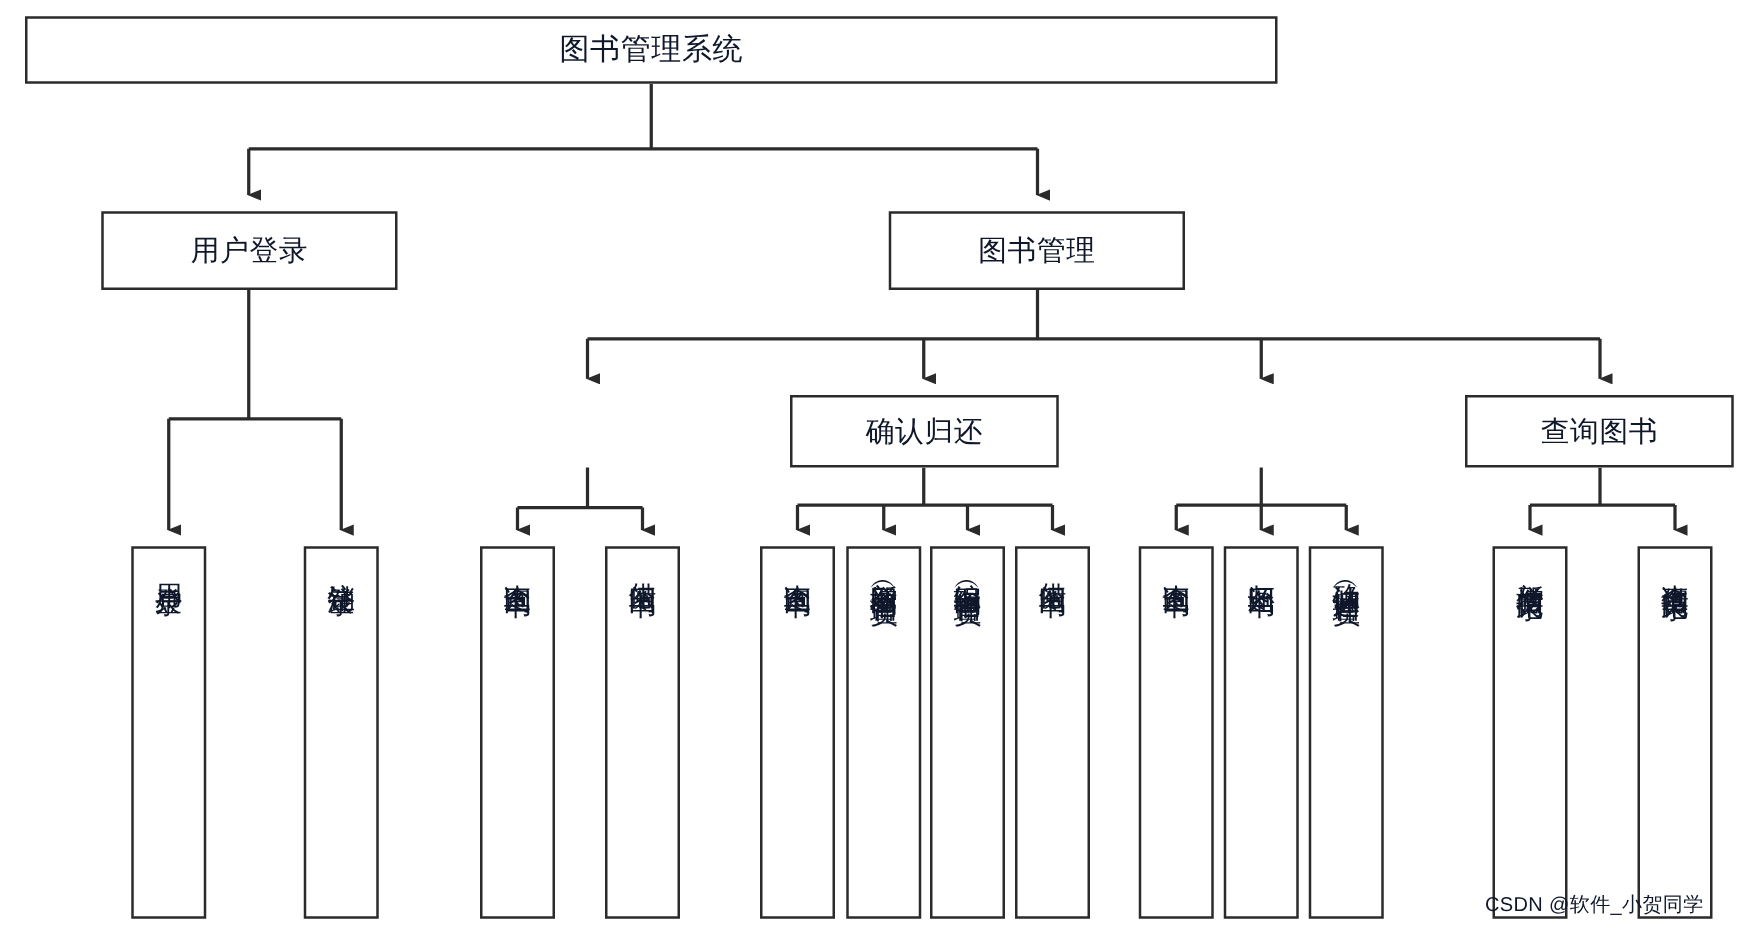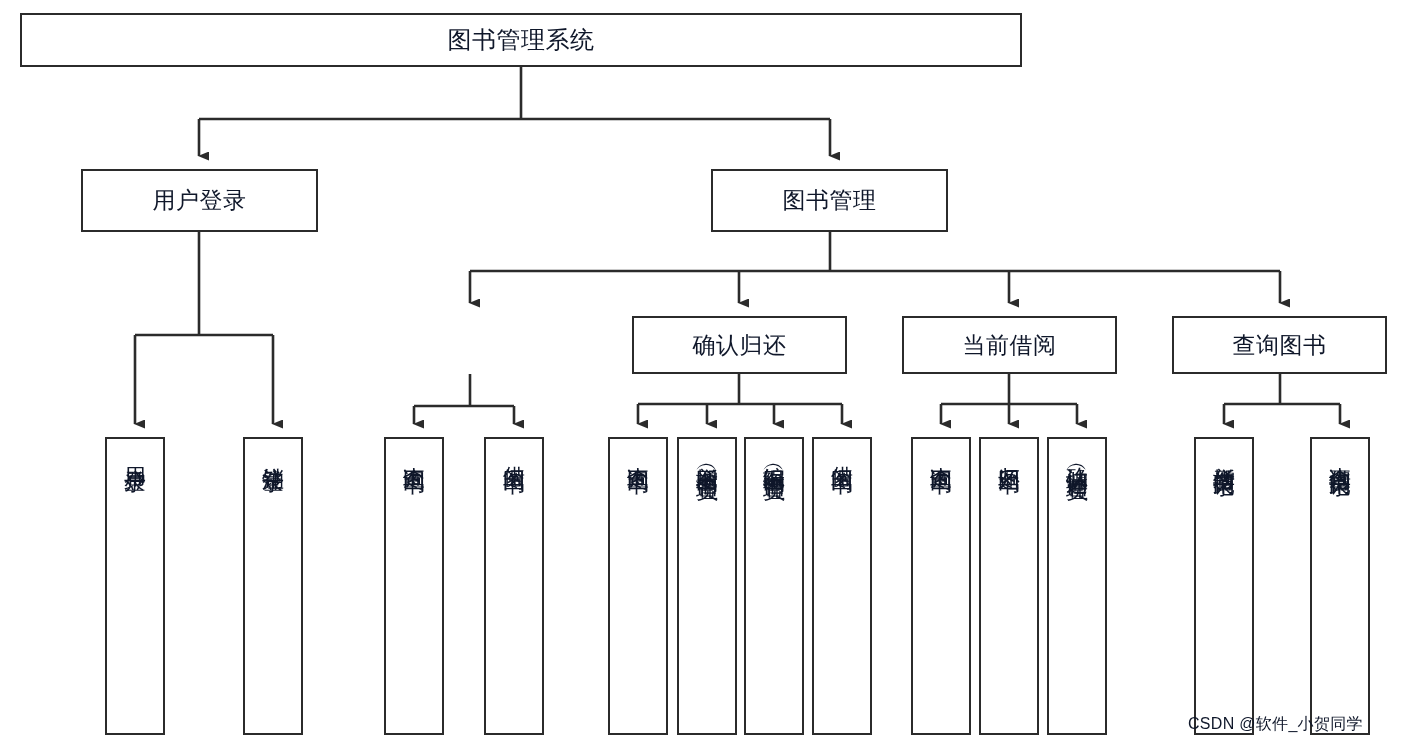--- a/index.html
+++ b/index.html
@@ -135,23 +135,20 @@
   <div class="node horiz" style="left:81px; top:169px; width:237px; height:63px;">
     <span class="node-label">用户登录</span>
   </div>
   <div class="node horiz" style="left:711px; top:169px; width:237px; height:63px;">
     <span class="node-label">图书管理</span>
   </div>
 
   <div class="node horiz" style="left:632px; top:316px; width:215px; height:58px;">
     <span class="node-label">确认归还</span>
   </div>
-  <div class="node horiz" style="left:902px; top:316px; width:215px; height:58px;">
-    <span class="node-label">当前借阅</span>
-  </div>
   <div class="node horiz" style="left:1172px; top:316px; width:215px; height:58px;">
     <span class="node-label">查询图书</span>
   </div>
 
   <div class="node leaf" style="left:105px; top:437px; width:60px; height:298px;">
     <span class="node-label">用户登录</span>
   </div>
   <div class="node leaf" style="left:243px; top:437px; width:60px; height:298px;">
     <span class="node-label">注销登录</span>
   </div>

